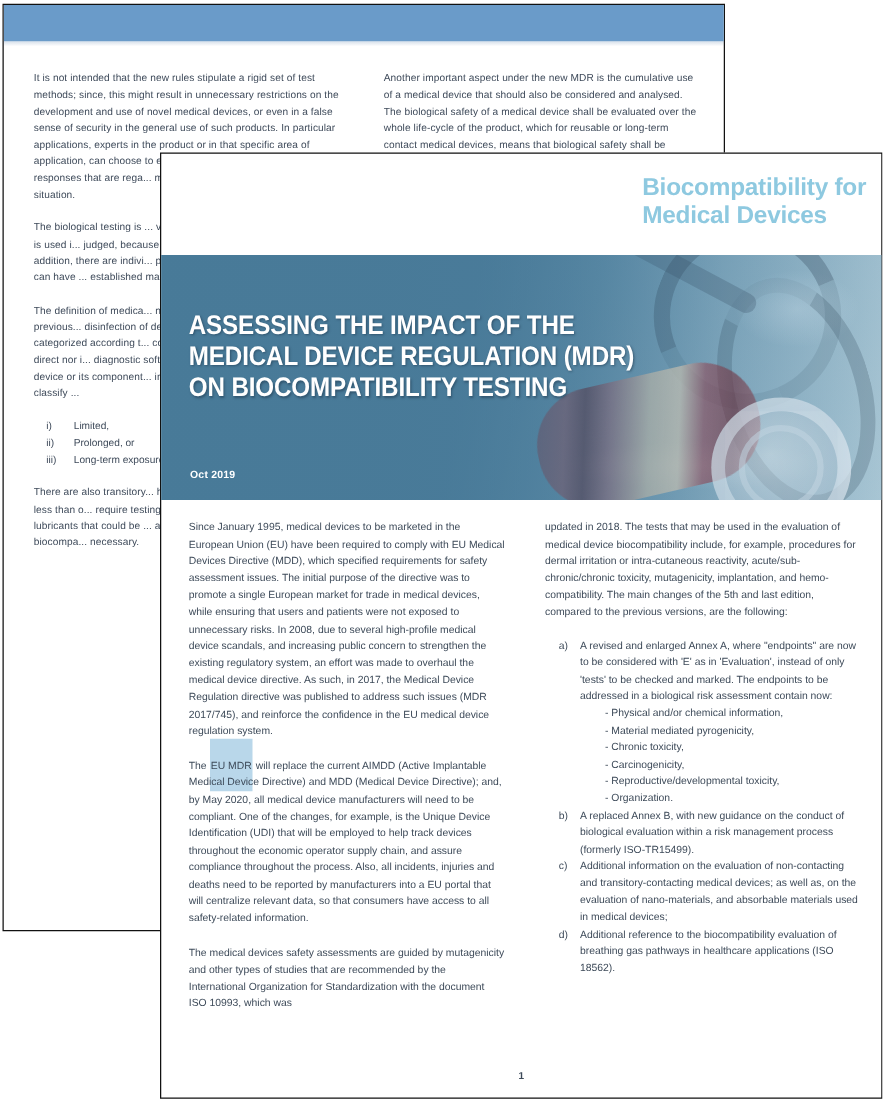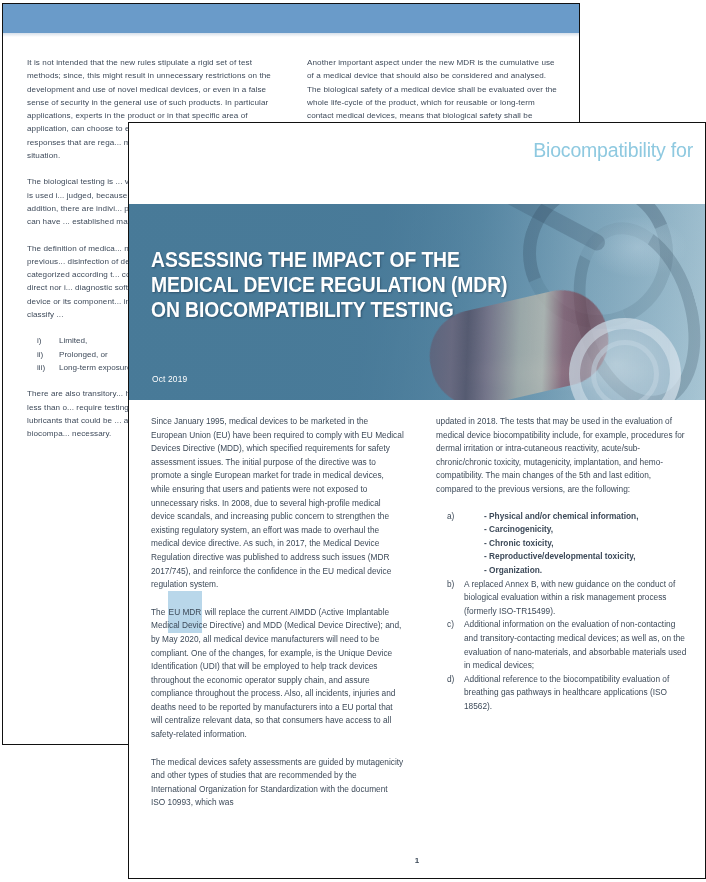--- a/index.html
+++ b/index.html
@@ -88,21 +88,21 @@
     overflow: hidden;
     z-index: 3;
   }
 
   .front-logo {
     position: absolute;
     right: 12px;
     top: 16px;
     text-align: left;
     font-size: 19.5px;
-    font-weight: normal;
+    font-weight: bold;
     line-height: 22px;
     color: #8ec9e0;
     letter-spacing: -0.01em;
   }
 
   .hero {
     position: absolute;
     left: 0;
     top: 81px;
     width: 578px;
@@ -188,21 +188,21 @@
     transform: scaleX(0.90);
     transform-origin: left top;
     text-shadow: 1px 1px 2px rgba(20,40,60,0.45);
   }
   .hero-date {
     position: absolute;
     left: 23px;
     bottom: 16px;
     color: #ffffff;
     font-size: 8.4px;
-    font-weight: normal;
+    font-weight: bold;
     letter-spacing: 0.02em;
   }
 
   .front-cols {
     position: absolute;
     left: 22px;
     top: 292px;
     width: 538px;
     display: flex;
     gap: 32px;
@@ -228,21 +228,20 @@
     font-size: 8.3px;
     line-height: 13.6px;
     color: #3d4a59;
     margin-bottom: 0;
   }
   ol.alpha > li .marker { width: 11px; flex: none; }
   ol.alpha > li .body { flex: 1; }
   ul.dashes {
     margin: 0; padding: 0 0 0 20px;
     list-style: none;
-    font-weight: bold;
   }
   ul.dashes li {
     font-size: 8.3px;
     line-height: 13.6px;
     color: #3d4a59;
   }
   .list-intro { margin-bottom: 0 !important; }
   .alpha-wrap { margin-top: 13px; padding-left: 11px; }
 
   .page-number {
@@ -289,20 +288,21 @@
       <div class="back-col">
         <p>Another important aspect under the new MDR is the cumulative use of a medical device that should also be considered and analysed. The biological safety of a medical device shall be evaluated over the whole life-cycle of the product, which for reusable or long-term contact medical devices, means that biological safety shall be evaluated for</p>
       </div>
     </div>
   </div>
 
   <div class="front-page">
 
     <div class="front-logo">
       <div>Biocompatibility for</div>
+      <div>Medical Devices</div>
     </div>
 
     <div class="hero">
       <div class="hero-photo">
         <div class="hero-shape sh-tube"></div>
         <div class="hero-shape sh-tube2"></div>
         <div class="hero-shape sh-bar"></div>
         <div class="hero-shape sh-grip"></div>
         <div class="hero-shape sh-disc"></div>
         <div class="hero-shape sh-disc-in"></div>
@@ -322,24 +322,26 @@
 
       <div class="front-col">
         <p class="list-intro">updated in 2018. The tests that may be used in the evaluation of medical device biocompatibility include, for example, procedures for dermal irritation or intra-cutaneous reactivity, acute/sub-chronic/chronic toxicity, mutagenicity, implantation, and hemo-compatibility. The main changes of the 5th and last edition, compared to the previous versions, are the following:</p>
 
         <div class="alpha-wrap">
           <ol class="alpha">
 
             <li>
               <span class="marker">a)</span>
               <span class="body">
+                <span>A revised and enlarged Annex A, where "endpoints" are now to be considered with 'E' as in 'Evaluation', instead of only 'tests' to be checked and marked. The endpoints to be addressed in a biological risk assessment contain now:</span>
                 <ul class="dashes">
                   <li>- Physical and/or chemical information,</li>
+                  <li>- Material mediated pyrogenicity,</li>
+                  <li>- Chronic toxicity,</li>
                   <li>- Carcinogenicity,</li>
-                  <li>- Chronic toxicity,</li>
                   <li>- Reproductive/developmental toxicity,</li>
                   <li>- Organization.</li>
                 </ul>
               </span>
             </li>
 
             <li>
               <span class="marker">b)</span>
               <span class="body">A replaced Annex B, with new guidance on the conduct of biological evaluation within a risk management process (formerly ISO-TR15499).</span>
             </li>

